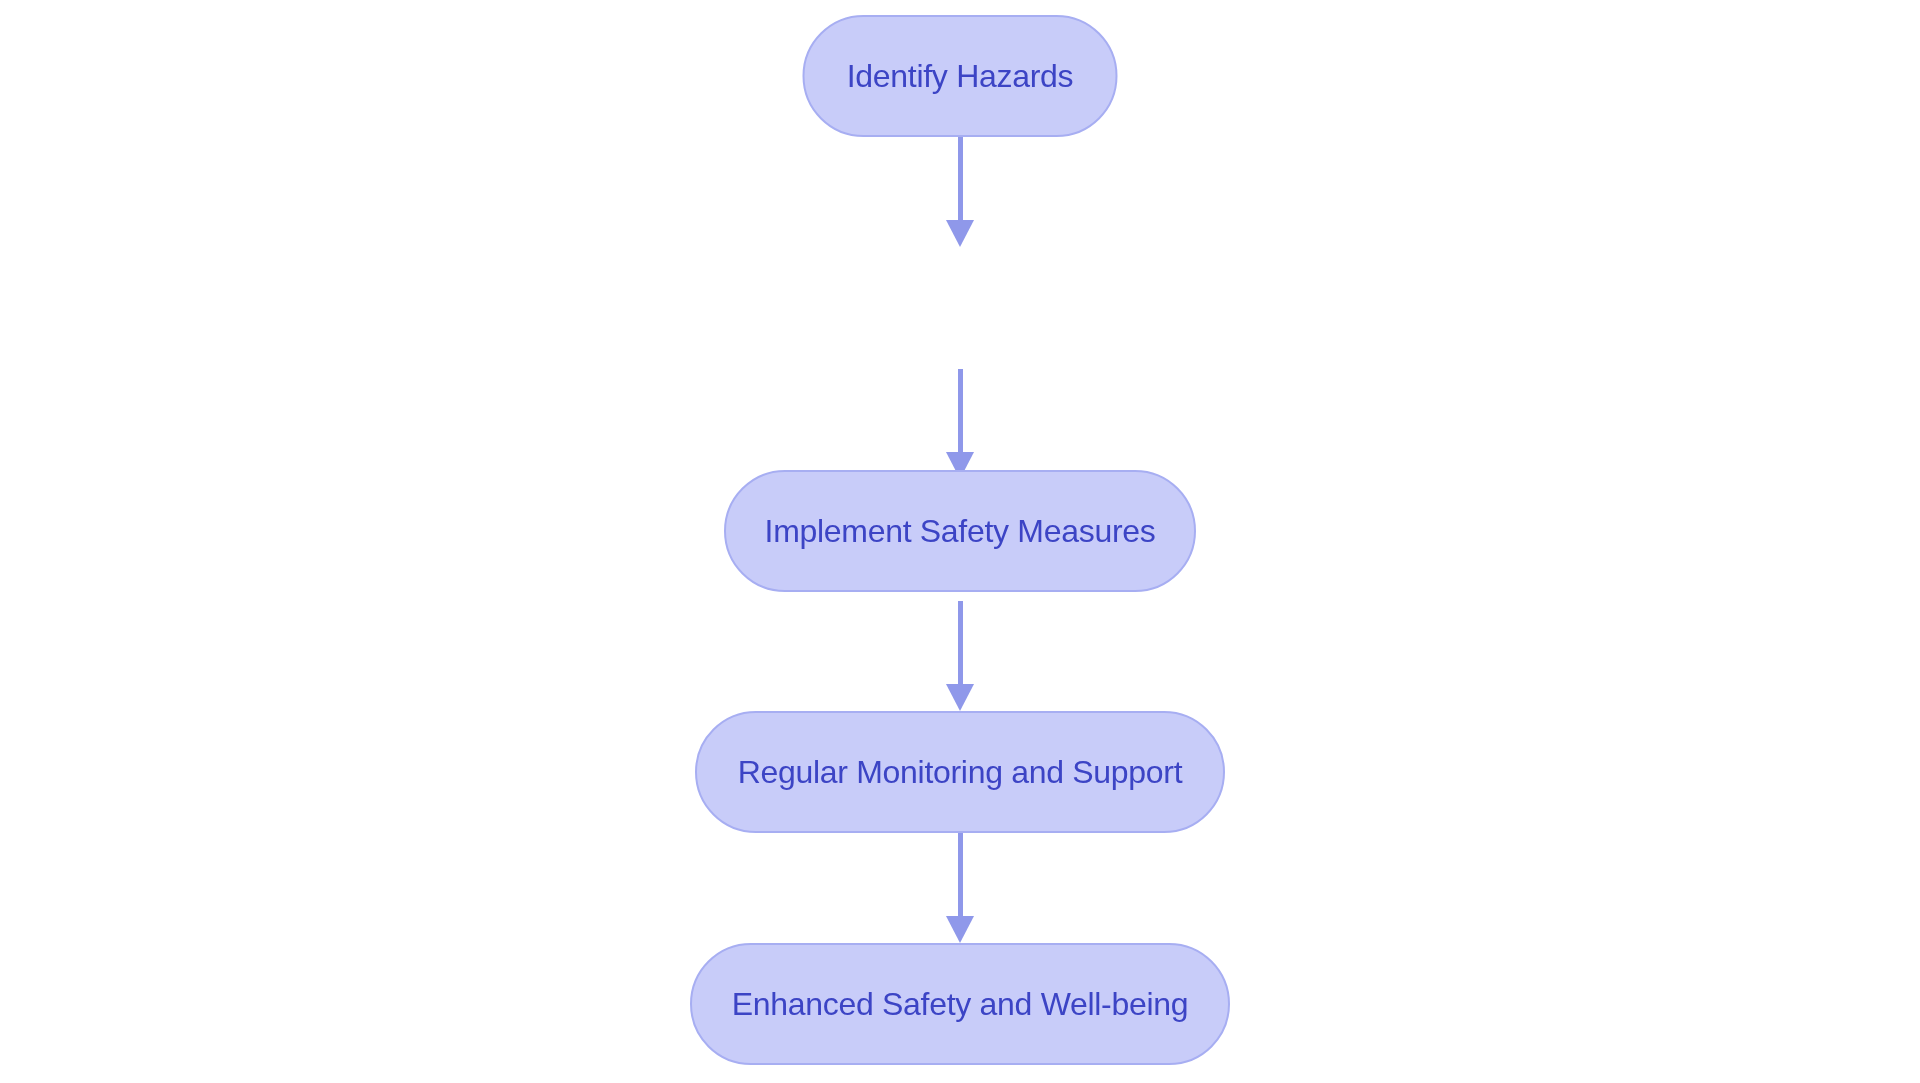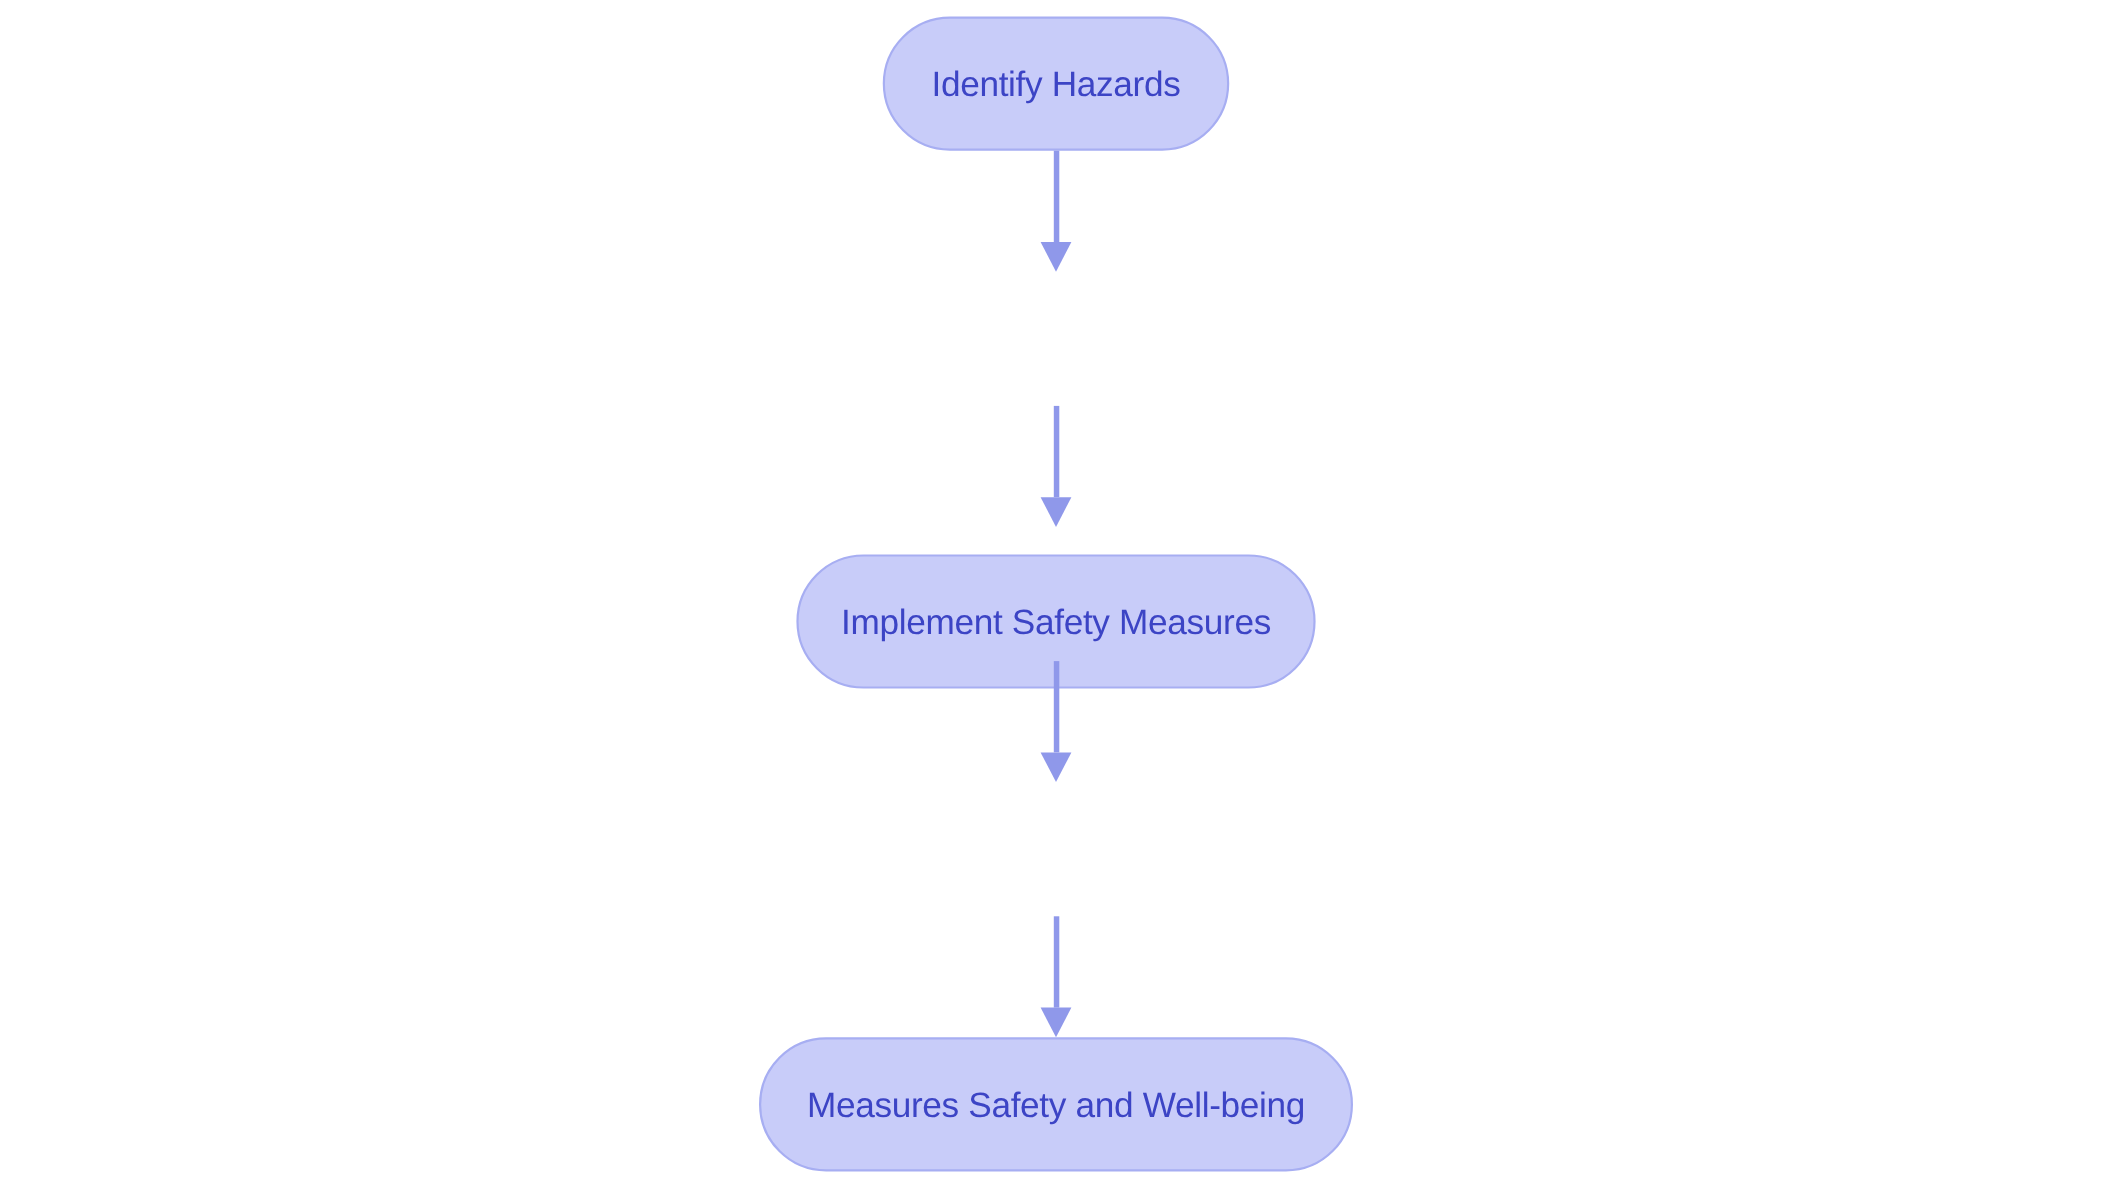--- a/index.html
+++ b/index.html
@@ -31,21 +31,21 @@
     justify-content: center;
   }
   .node span {
     color: var(--text-color);
     font-size: 32px;
     letter-spacing: -0.3px;
     white-space: nowrap;
   }
   .node-1 { top: 15px;  width: 315px; }
   .node-2 { top: 247px; width: 576px; }
-  .node-3 { top: 504px; width: 472px; }
+  .node-3 { top: 470px; width: 472px; }
   .node-4 { top: 711px; width: 530px; }
   .node-5 { top: 943px; width: 540px; }
 
   .arrow {
     position: absolute;
     left: 50%;
     transform: translateX(-50%);
     width: 30px;
     height: 110px;
     display: flex;
@@ -91,23 +91,26 @@
 
   <div class="node node-3">
     <span>Implement Safety Measures</span>
   </div>
 
   <div class="arrow arrow-3">
     <div class="line"></div>
     <div class="head"></div>
   </div>
 
+  <div class="node node-4">
+    <span>Regular Monitoring and Support</span>
+  </div>
 
   <div class="arrow arrow-4">
     <div class="line"></div>
     <div class="head"></div>
   </div>
 
   <div class="node node-5">
-    <span>Measures Safety and Well-being</span>
+    <span>Enhanced Safety and Well-being</span>
   </div>
 
 </div>
 
 </body></html>

